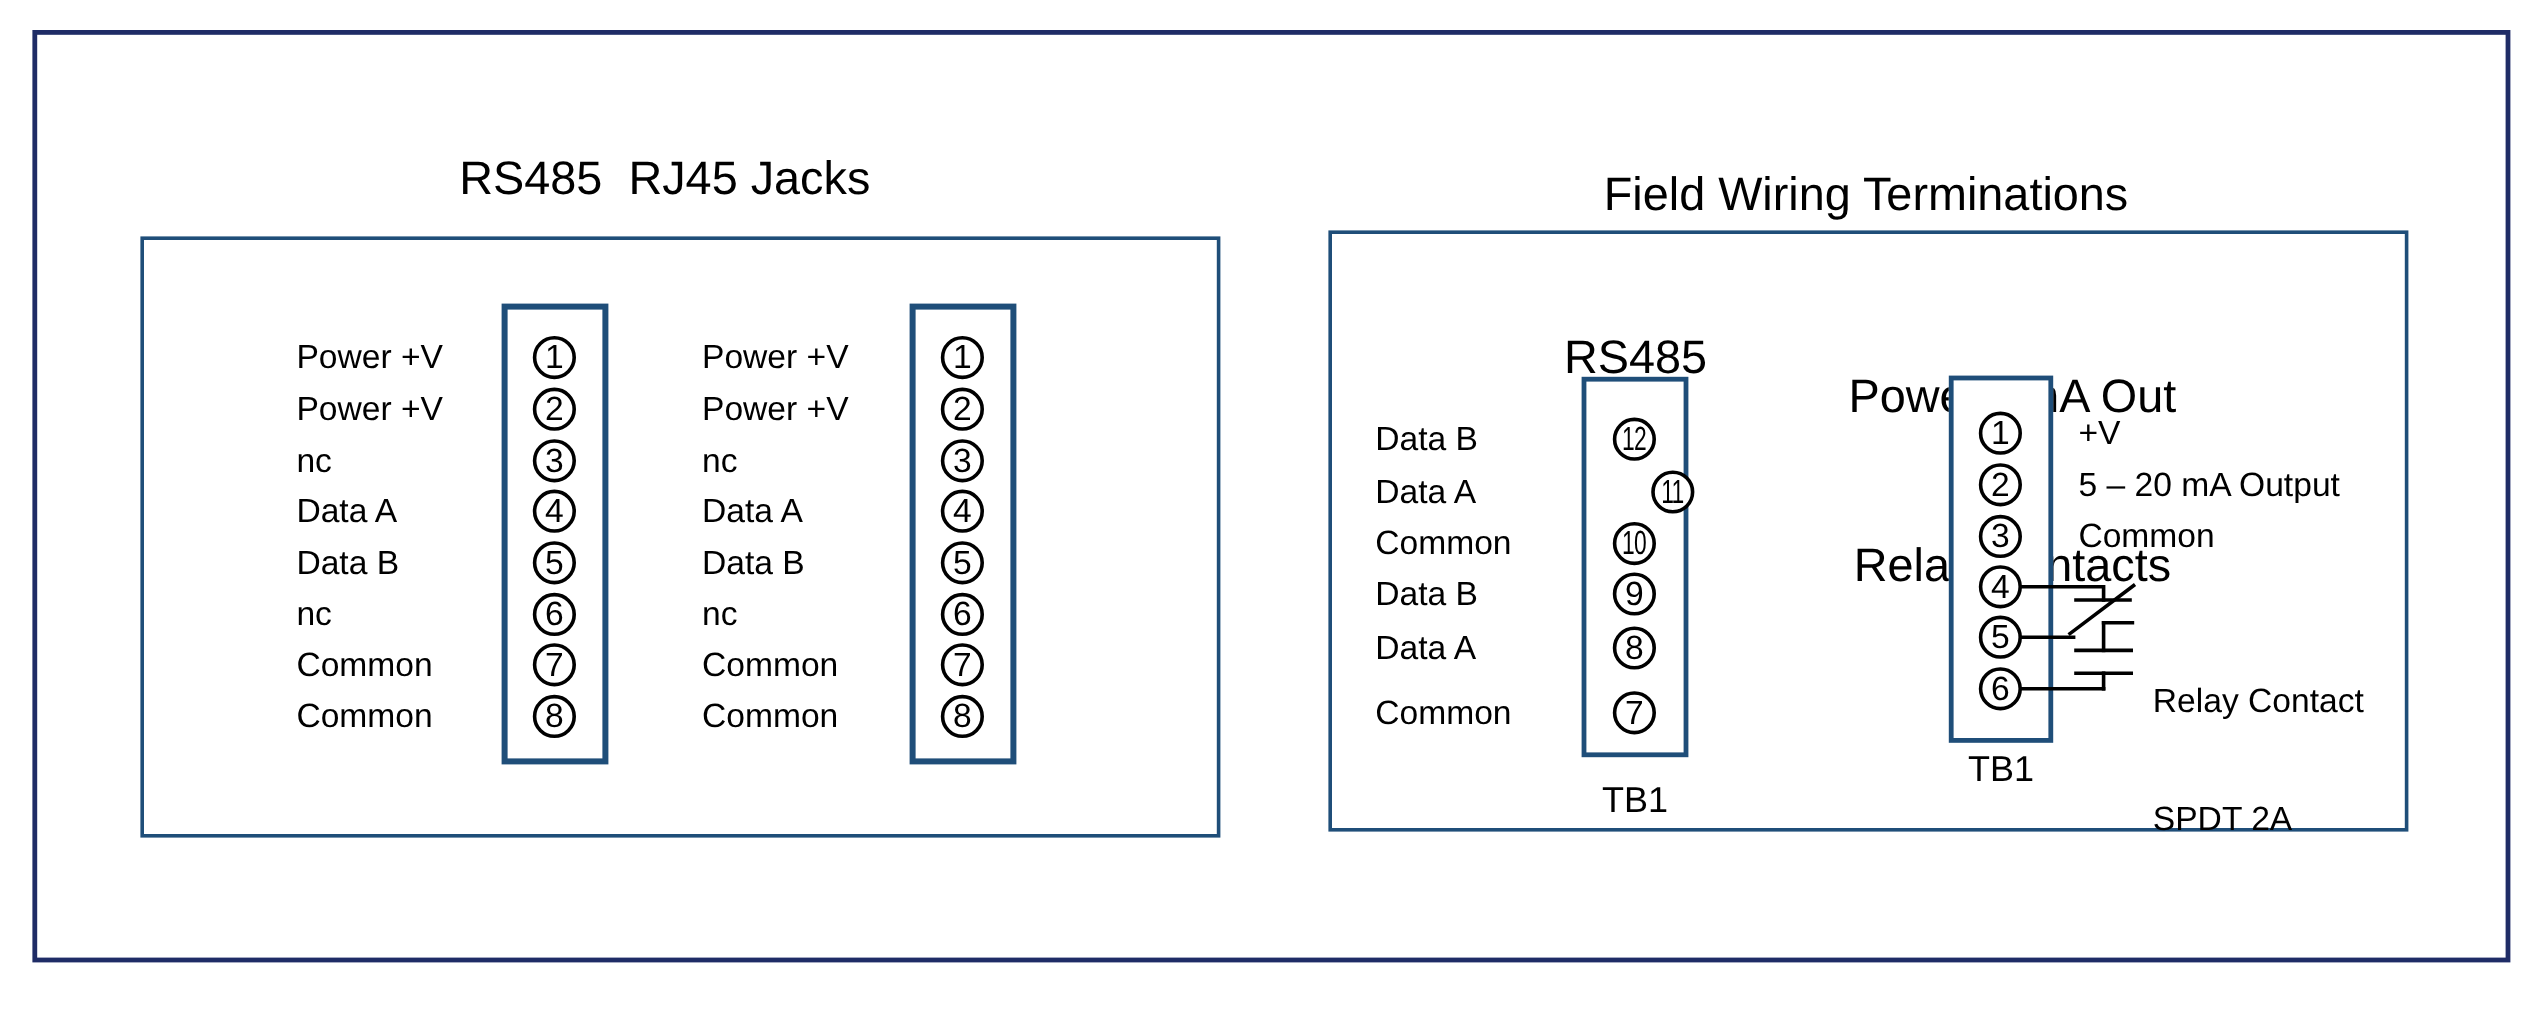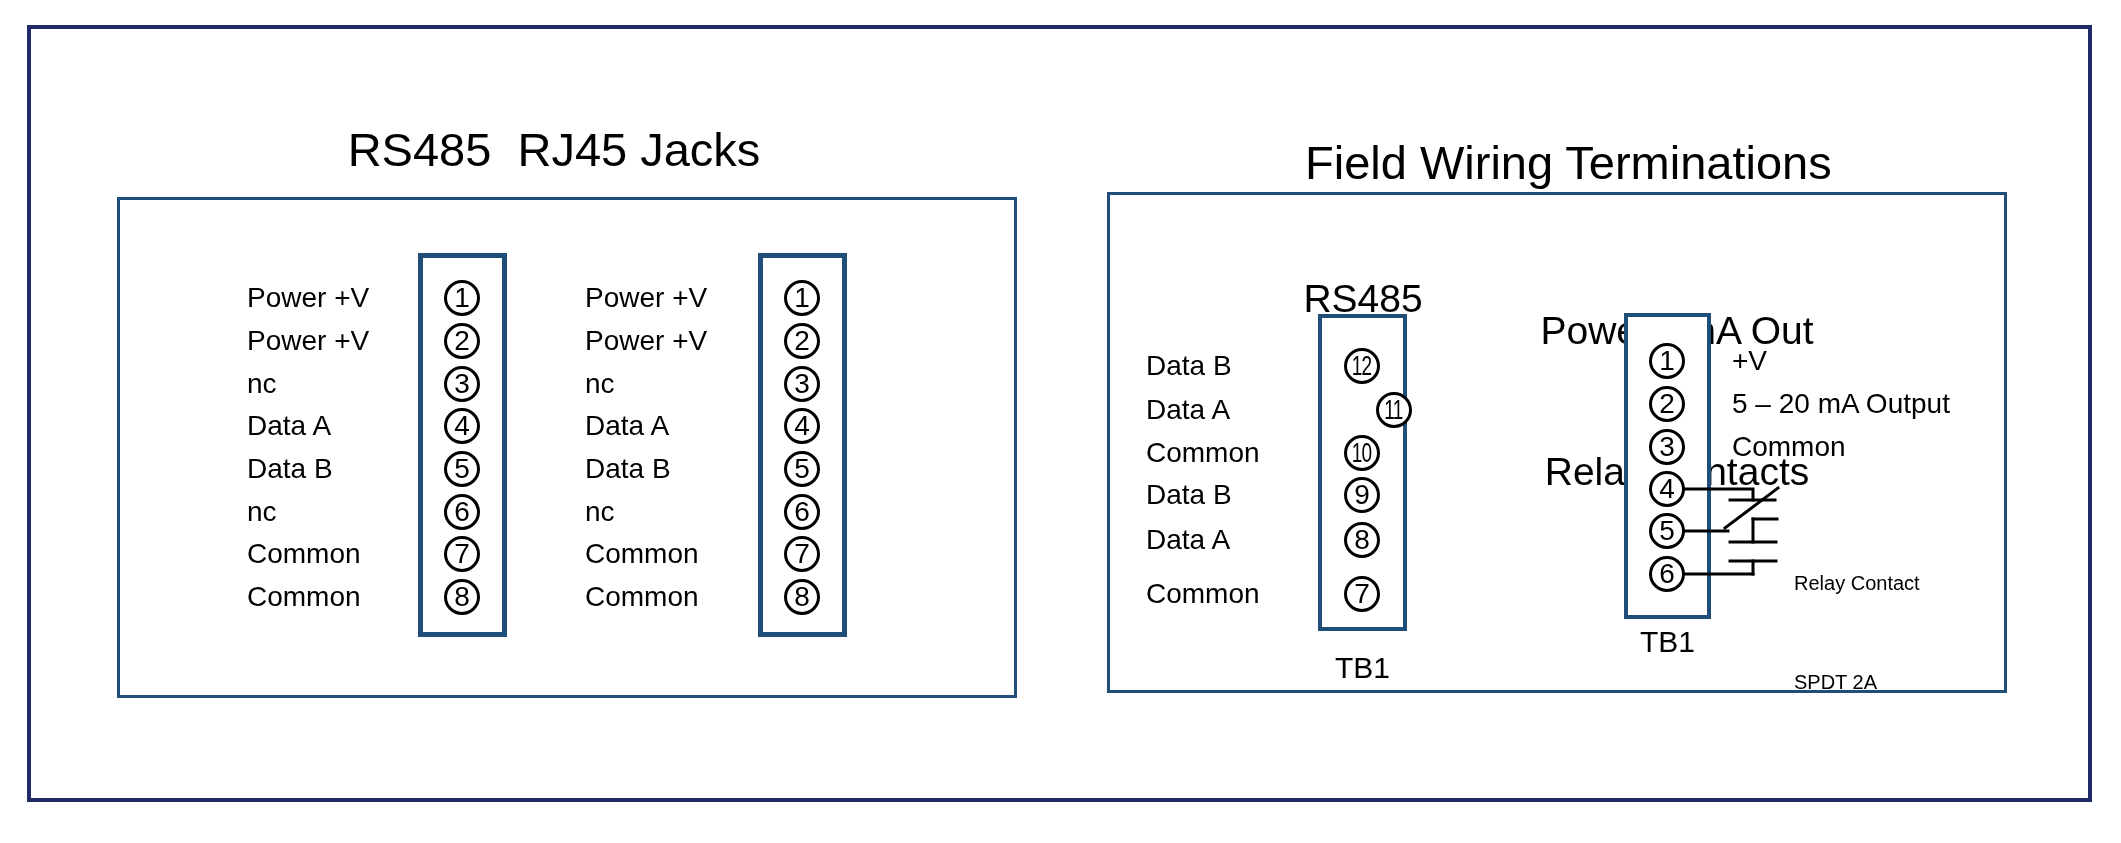--- a/index.html
+++ b/index.html
@@ -1,31 +1,31 @@
 <!DOCTYPE html>
 <html style="--outer_border: #1f2c66; --panel_border: #1f4e79; --wire: #000000;"><head>
 <meta charset="utf-8">
 <style>
   html,body{margin:0;padding:0;background:#ffffff;}
   #canvas{position:relative;width:2121px;height:843px;background:#fff;
           font-family:"Liberation Sans",sans-serif;color:#000;overflow:hidden;}
   .outer{position:absolute;left:27px;top:25px;width:2065px;height:777px;
          border:4px solid var(--outer_border,#1f2c66);box-sizing:border-box;}
   .panelbox{position:absolute;border:3px solid var(--panel_border,#1f4e79);box-sizing:border-box;background:#fff;}
-  .title{position:absolute;font-size:47px;line-height:46px;height:46px;text-align:center;white-space:pre;}
+  .title{position:absolute;font-size:39px;line-height:46px;height:46px;text-align:center;white-space:pre;}
   .hdr{position:absolute;font-size:39px;line-height:47px;text-align:center;white-space:pre;}
   .jackrect{position:absolute;border:5px solid var(--panel_border,#1f4e79);box-sizing:border-box;background:#fff;}
   .tbrect{position:absolute;border:4px solid var(--panel_border,#1f4e79);box-sizing:border-box;background:#fff;}
   .lbl{position:absolute;height:42px;line-height:42px;font-size:28px;white-space:pre;}
   .pin{position:absolute;width:36px;height:36px;border:3px solid #000;border-radius:50%;
        box-sizing:border-box;display:flex;align-items:center;justify-content:center;background:#fff;}
   .pin-num{font-size:28px;line-height:1;}
   .squeeze{transform:scaleX(0.68);letter-spacing:-1px;}
   .tbname{position:absolute;font-size:30px;line-height:32px;text-align:center;}
-  .relay-text{position:absolute;font-size:20px;line-height:33px;white-space:pre;}
+  .relay-text{position:absolute;font-size:28px;line-height:33px;white-space:pre;}
   .relay-svg{position:absolute;left:1680px;top:480px;}
 </style>
 </head>
 <body>
 
 <div id="canvas">
   <div class="outer"></div>
 
   <div class="title" style="left:304px;top:127px;width:500px">RS485  RJ45 Jacks</div>
   <div class="panelbox" style="left:117px;top:197px;width:900px;height:501px"></div>

